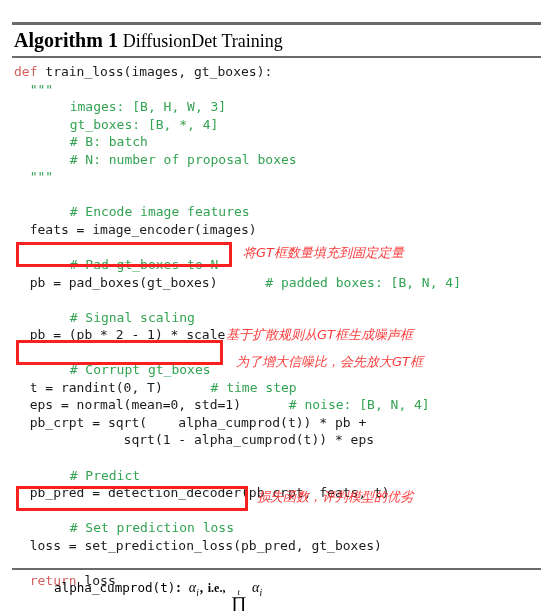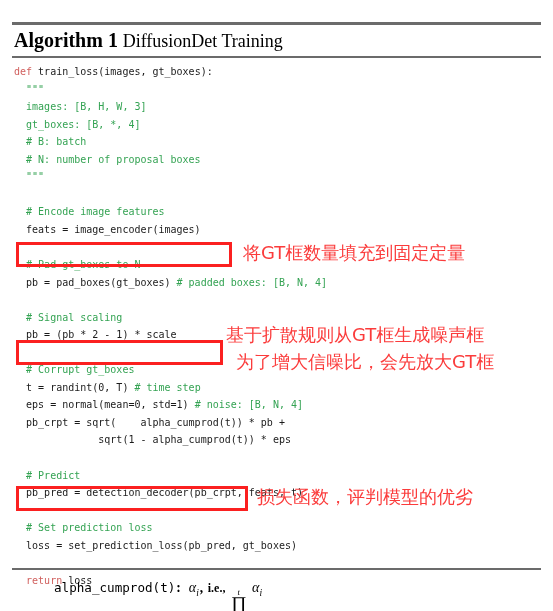--- a/index.html
+++ b/index.html
@@ -49,46 +49,47 @@
     font-weight: normal;
     font-size: 18px;
   }
 
   .code {
     position: absolute;
     left: 14px;
     top: 63px;
     width: 530px;
     font-family: "DejaVu Sans Mono", "Liberation Mono", monospace;
-    font-size: 10px;
+    font-size: 13px;
     line-height: 17.55px;
     letter-spacing: 0px;
     color: #1a1a1a;
     white-space: pre;
   }
   .code .line { height: 17.55px; white-space: pre; }
-  .code .cmt { color: #34a353; }
+  .code .cmt { color: #34a353; margin-left: 40px; }
   .code .kw  { color: #d1605e; }
   .code .str { color: #34a353; }
   .code .blank { height: 17.55px; }
 
   .ann-box {
     position: absolute;
     border: 3px solid #fb2020;
     box-sizing: border-box;
     pointer-events: none;
   }
   .ann-text {
     position: absolute;
     color: #fb3b3b;
     font-family: "DejaVu Sans", "Liberation Sans", sans-serif;
-    font-size: 18px;
+    font-size: 13px;
     line-height: 20px;
     font-weight: 500;
     white-space: nowrap;
+    font-style: italic;
   }
 
   .footnote {
     position: absolute;
     left: 14px;
     top: 580px;
     font-family: "Liberation Serif", "DejaVu Serif", serif;
     font-size: 14px;
     color: #000000;
     white-space: nowrap;

